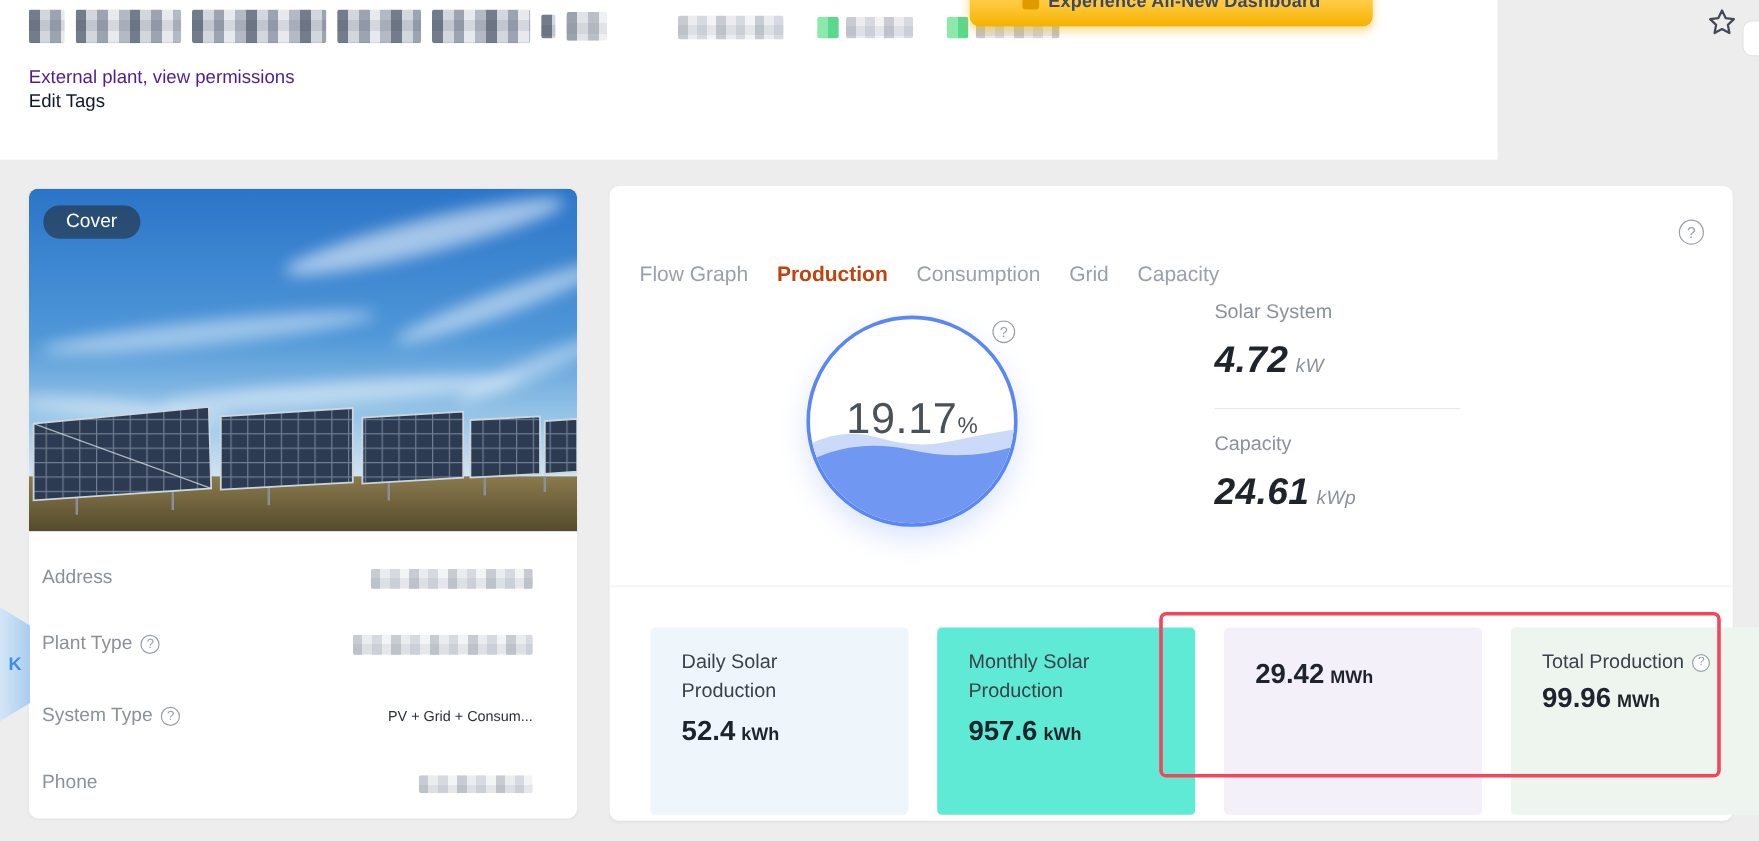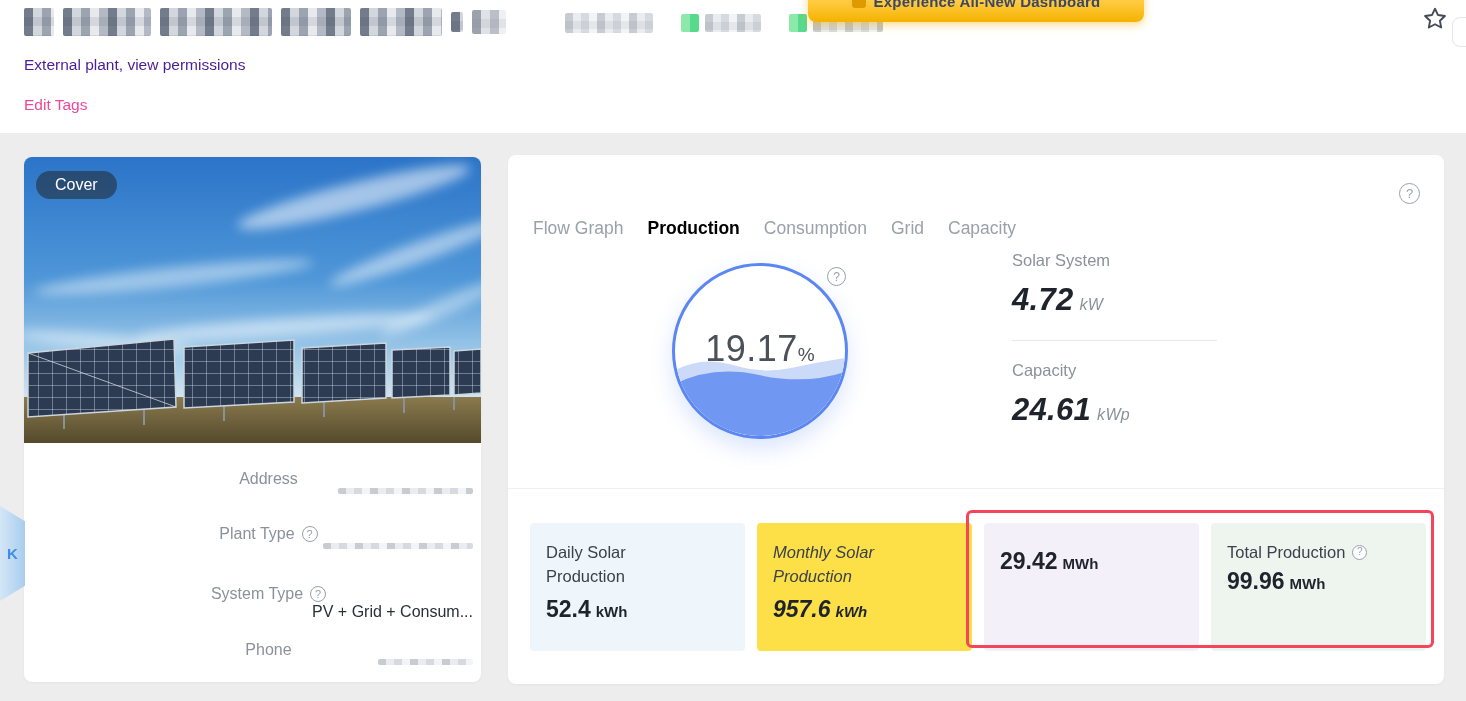--- a/index.html
+++ b/index.html
@@ -5,77 +5,77 @@
   * { margin:0; padding:0; box-sizing:border-box; }
   html,body { width:1466px; height:701px; }
   body {
     font-family:"Liberation Sans", sans-serif;
     background:#ededee;
     position:relative;
     overflow:hidden;
     color:#23272e;
   }
   
-  .header { position:absolute; left:0; top:0; width:1466px; height:133px; background:#ffffff;text-align:right; }
+  .header { position:absolute; left:0; top:0; width:1248px; height:133px; background:#ffffff;text-align:right; }
   .title-blur { position:absolute; left:24px; top:7px; height:30px; display:flex; gap:9px; align-items:center; }
   .pxb { border-radius:2px;
     background-image:
       repeating-linear-gradient(90deg, rgba(62,74,94,.72) 0 9px, rgba(148,158,174,.42) 9px 18px, rgba(96,108,128,.62) 18px 27px, rgba(186,192,204,.34) 27px 36px, rgba(118,128,148,.55) 36px 45px),
       repeating-linear-gradient(180deg, rgba(255,255,255,.28) 0 9px, rgba(50,60,80,.14) 9px 18px);
   }
   .pxb-light { border-radius:2px;
     background-image:
       repeating-linear-gradient(90deg, rgba(140,148,160,.48) 0 8px, rgba(196,202,212,.36) 8px 16px, rgba(162,170,184,.44) 16px 24px, rgba(214,219,227,.3) 24px 32px),
       repeating-linear-gradient(180deg, rgba(255,255,255,.3) 0 8px, rgba(90,100,120,.12) 8px 16px);
   }
   .pxgreen { border-radius:2px;
     background-image:linear-gradient(90deg,#8ae9ab 0 9px,#58d98b 9px 18px),linear-gradient(180deg,rgba(255,255,255,.25) 0 9px,rgba(0,90,40,.12) 9px 18px);
   }
   .hdr-badges { position:absolute; left:565px; top:13px; display:flex; align-items:center; gap:28px; }
   .badge-group { display:flex; align-items:center; gap:6px; }
   .subtitle { position:absolute; left:24px; top:56px; font-size:15.5px; color:#4c1d95; }
-  .edit-tags { position:absolute; left:24px; top:96px; font-size:15.5px; color:#ec4899; cursor:pointer; }
+  .edit-tags { position:absolute; left:24px; top:76px; font-size:15.5px; color:#0f172a; cursor:pointer; }
   .banner { position:absolute; left:808px; top:-20px; width:336px; height:42px; border-radius:8px;
     background:linear-gradient(180deg,#ffe08a 0%,#ffc93c 55%,#f4b200 100%);
     box-shadow:0 3px 8px rgba(244,178,0,.45);
     display:flex; align-items:center; justify-content:center; gap:8px; cursor:pointer; z-index:4; }
   .banner .bn-icon { width:14px; height:14px; border-radius:3px; background:#e09a00; flex:0 0 auto; }
   .banner .bn-text { font-size:15px; font-weight:bold; color:#3c4766; letter-spacing:.2px; }
   .star { position:absolute; left:1421px; top:5px; width:28px; height:28px; cursor:pointer; }
   .part-btn { position:absolute; left:1452px; top:17px; width:26px; height:30px; border:1.5px solid #e4e4e6; border-radius:8px; background:#fff; }
   
   .left-card { position:absolute; left:24px; top:157px; width:457px; height:525px; background:#fff; border-radius:8px; box-shadow:0 1px 3px rgba(0,0,0,.04); }
   .cover { position:absolute; left:0; top:0; width:457px; height:286px; border-radius:8px 8px 0 0; overflow:hidden; }
   .cover-pill { position:absolute; left:12px; top:14px; padding:5px 19px; background:rgba(35,45,57,.6); border-radius:18px; color:#fff; font-size:16px; z-index:2; }
   .info-rows { position:absolute; left:0; top:286px; width:457px; }
-  .info-row { position:absolute; left:40px; width:409px; height:24px; display:flex; align-items:center;flex-direction:column; }
+  .info-row { position:absolute; left:11px; width:409px; height:24px; display:flex; align-items:center; }
   .info-label { font-size:16px; color:#8b919b; display:flex; align-items:center; gap:7px; }
-  .info-value { margin-left:auto; font-size:16px; color:#2a2f38; text-align:right; }
+  .info-value { margin-left:auto; font-size:12px; color:#2a2f38; text-align:right; }
   .help { display:inline-flex; width:16px; height:16px; border:1px solid #9aa0a8; border-radius:50%;
     color:#9aa0a8; font-size:11px; align-items:center; justify-content:center; cursor:pointer; flex:0 0 auto; background:#fff; }
   
   .panel { position:absolute; left:508px; top:155px; width:936px; height:529px; background:#fff; border-radius:8px; box-shadow:0 1px 3px rgba(0,0,0,.04); }
   .tabs { position:absolute; left:25px; top:31px; display:flex; gap:24px; font-size:17.5px; color:#9aa1ab;margin-top:32px; }
   .tab { cursor:pointer; }
-  .tab.active { color:#000000; font-weight:bold;text-align:right; }
+  .tab.active { color:#c2410c; font-weight:bold;text-align:right; }
   .panel-help { position:absolute; left:891px; top:28px; width:21px; height:21px; font-size:13px; border-width:1.5px; }
   .gauge { position:absolute; left:164px; top:108px; width:176px; height:176px; border:3px solid #5b87f3; border-radius:50%;
     background:#fff; box-shadow:0 10px 22px rgba(91,135,243,.22); overflow:hidden; }
   .gauge-text { position:absolute; left:0; top:62px; width:100%; text-align:center; z-index:2; }
   .gauge-val { font-size:36px; color:#4b5158; letter-spacing:.5px;text-align:center; }
   .gauge-unit { font-size:19px; color:#4b5158; }
   .gauge-help { position:absolute; left:319px; top:112px; width:19px; height:19px; font-size:12px; }
   .stat-block { position:absolute; left:504px; top:96px; width:210px; }
   .stat-label { font-size:16.5px; color:#8b919b; }
   .stat-num { font-size:31px; font-weight:bold; color:#1e232c; letter-spacing:.3px;font-style:italic; }
   .stat-unit { font-size:16px; font-weight:normal; color:#8b919b; margin-left:6px; }
   .stat-divider { width:205px; height:1px; background:#e8e8ea; margin:22px 0 20px 0; }
   .panel-divider { position:absolute; left:0; top:333px; width:936px; height:1px; background:#f0f0f1; }
   .cards { position:absolute; left:22px; top:368px; display:flex; gap:12px; }
-  .scard { width:215px; height:128px; border-radius:4px; padding:17px 24px 0 16px; }
+  .scard { width:215px; height:156px; border-radius:4px; padding:17px 24px 0 26px;margin-left:12px; }
   .scard-title { font-size:16.5px; color:#3b414b; line-height:24px; max-width:140px; }
   .scard-title.oneline { max-width:170px; display:flex; align-items:center; gap:7px; }
   .scard-value { margin-top:8px; font-size:23px; font-weight:bold; color:#1e232c; }
   .scard-unit { font-size:15px; font-weight:bold; color:#1e232c; margin-left:5px; }
   .hilite { position:absolute; left:966px; top:510px; width:468px; height:138px; border:3px solid #f4455a; border-radius:6px; z-index:5; pointer-events:none; }
   
   .side-handle { position:absolute; left:0; top:506px; width:25px; height:95px;
     background:linear-gradient(90deg,#d4e6f7,#a9cdee); clip-path:polygon(0 0,100% 16%,100% 84%,0 100%);
     display:flex; align-items:center; justify-content:center; color:#3e8ee6; font-size:15px; font-weight:bold; cursor:pointer; }
 </style>
@@ -229,21 +229,21 @@
 
   <div class="panel-divider"></div>
 
   <div class="cards">
     <div class="scard" style="background: rgb(238, 246, 251);">
       <div class="scard-title">Daily Solar Production</div>
       <div class="scard-value">
         <span>52.4</span><span class="scard-unit">kWh</span>
       </div>
     </div>
-    <div class="scard" style="background: #fde047; font-style: italic;">
+    <div class="scard" style="background: #5eead4;">
       <div class="scard-title">Monthly Solar Production</div>
       <div class="scard-value">
         <span>957.6</span><span class="scard-unit">kWh</span>
       </div>
     </div>
     <div class="scard" style="background: rgb(244, 240, 250);">
       <div class="scard-value">
         <span>29.42</span><span class="scard-unit">MWh</span>
       </div>
     </div>

